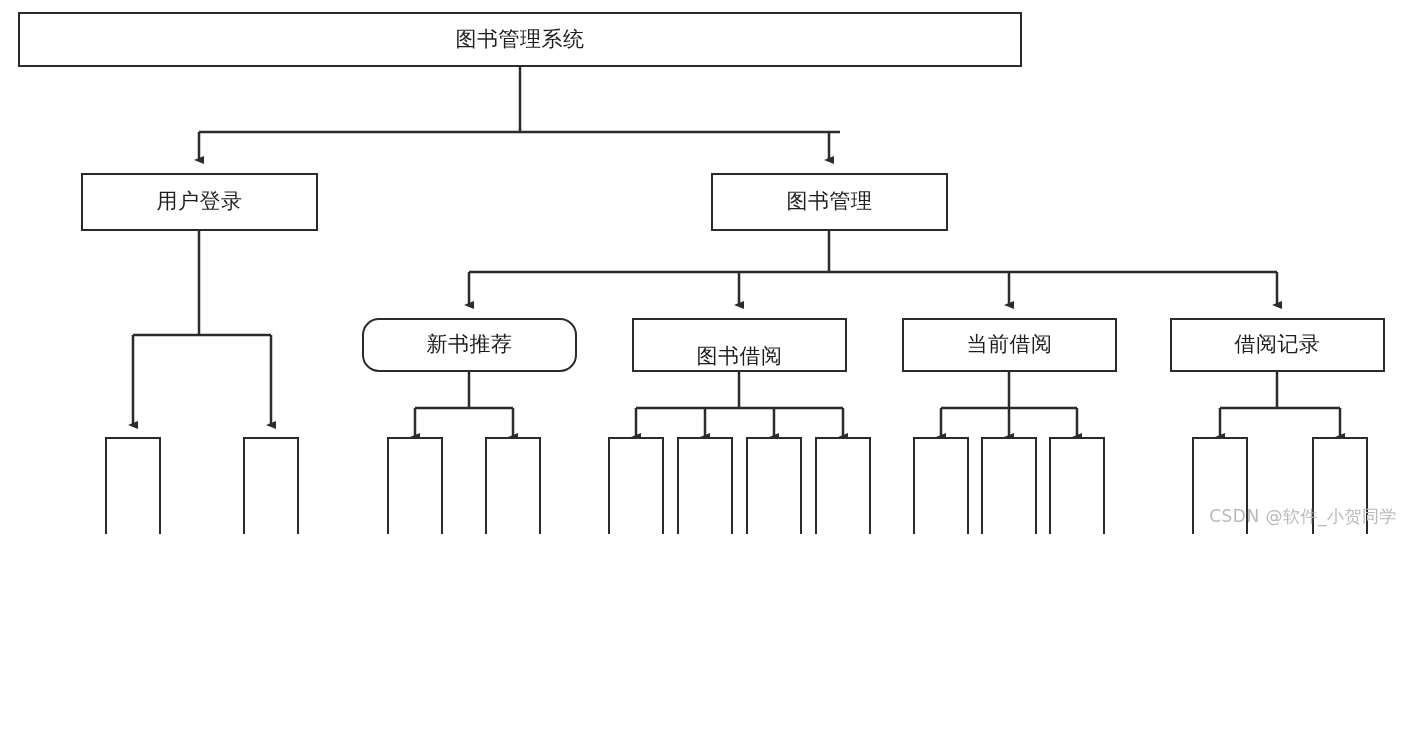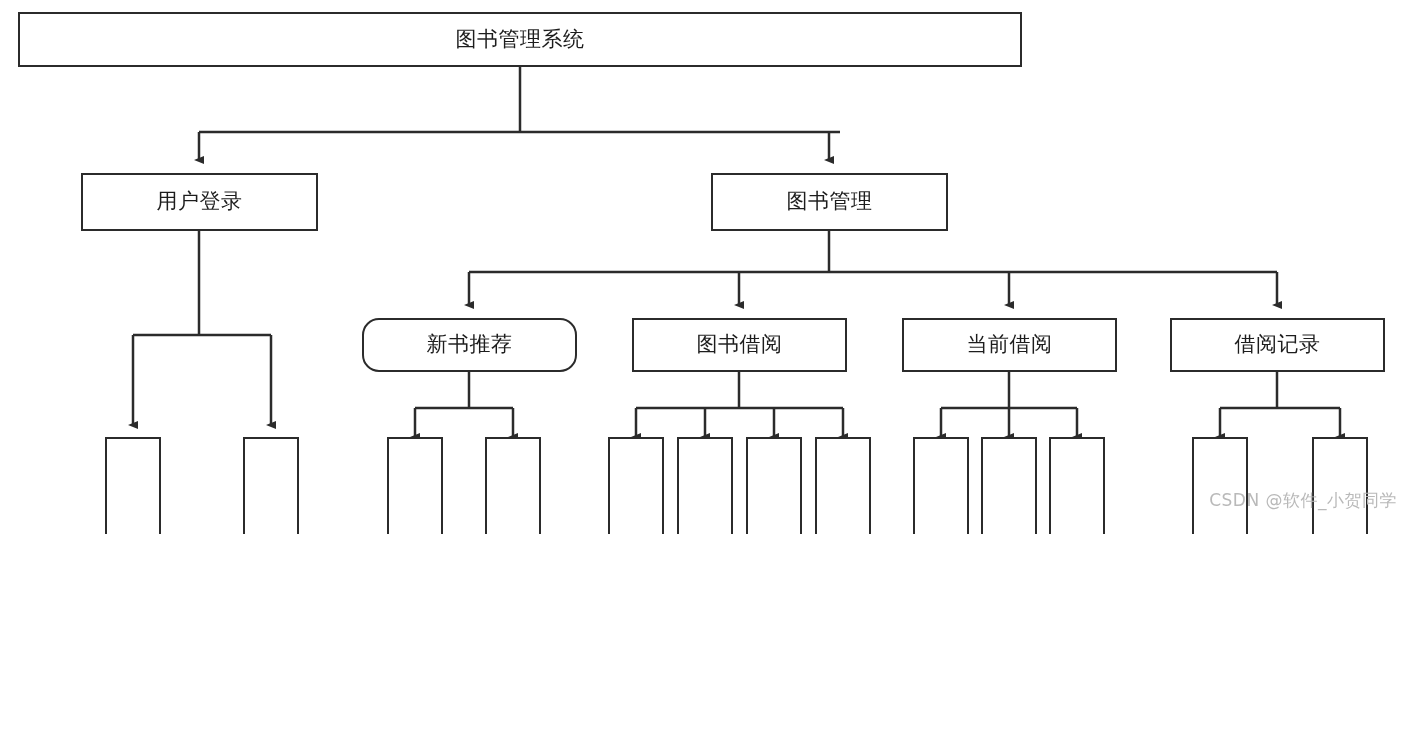--- a/index.html
+++ b/index.html
@@ -57,21 +57,21 @@
     writing-mode: vertical-rl;
     text-orientation: upright;
     font-size: 21px;
     line-height: 1.05;
     letter-spacing: 1.5px;
     white-space: nowrap;
   }
   #watermark {
     position: absolute;
     right: 8px;
-    bottom: 22px;
+    bottom: 6px;
     font-size: 17px;
     color: #b9b9b9;
     letter-spacing: 0.5px;
     white-space: nowrap;
     pointer-events: none;
   }
 </style>
 </head>
 <body>
 
@@ -136,21 +136,21 @@
   </div>
 
   <div class="node h" style="left:711px; top:173px; width:237px; height:58px;font-family:Liberation Serif, serif;">
     <span class="label">图书管理</span>
   </div>
 
   <div class="node h" style="left:362px; top:318px; width:215px; height:54px;border-radius:17px;">
     <span class="label">新书推荐</span>
   </div>
 
-  <div class="node h" style="left:632px; top:318px; width:215px; height:54px;">
+  <div class="node h" style="left:632px; top:318px; width:215px; height:54px;align-items:flex-end;">
     <span class="label">图书借阅</span>
   </div>
 
   <div class="node h" style="left:902px; top:318px; width:215px; height:54px;">
     <span class="label">当前借阅</span>
   </div>
 
   <div class="node h" style="left:1170px; top:318px; width:215px; height:54px;">
     <span class="label">借阅记录</span>
   </div>

